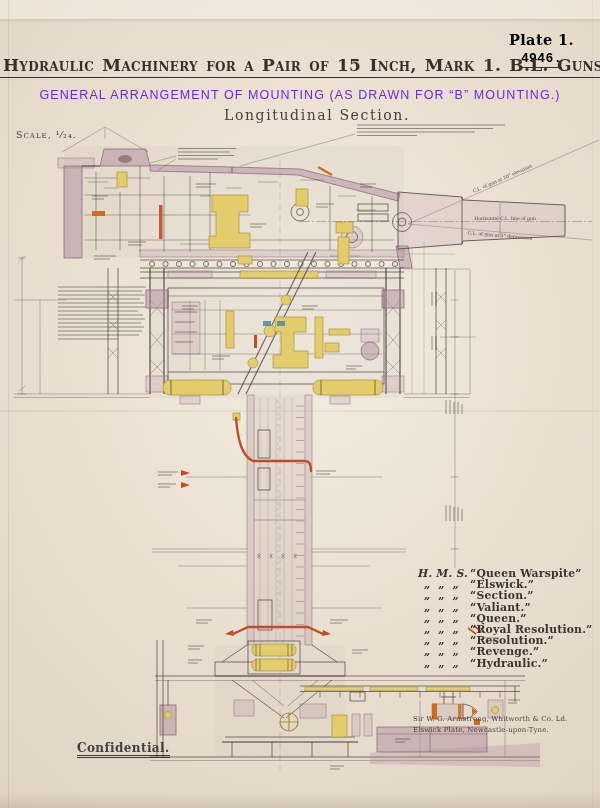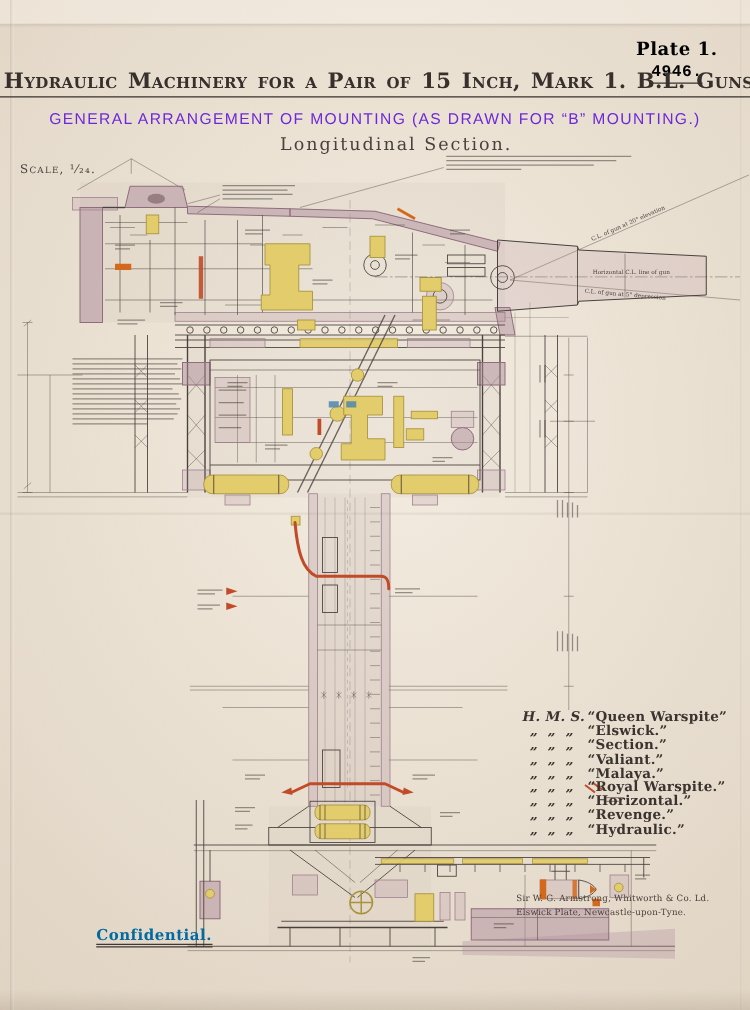--- a/index.html
+++ b/index.html
@@ -43,21 +43,21 @@
   .scale-wrap{top:123px;left:16px;width:100%;text-align:left;}
   .scale-label{font-size:9.5px;letter-spacing:1px;font-variant:small-caps;color:#4a413c;}
 
   .ships{top:567px;left:418px;color:#3b332f;}
   .ship-row{display:flex;align-items:baseline;height:11.2px;
     font-size:10.8px;font-weight:bold;letter-spacing:.2px;}
   .ship-prefix{width:47px;text-align:center;white-space:pre;font-style:italic;}
   .ship-name{margin-left:5px;}
 
   .confidential{top:741px;left:77px;font-size:12px;font-weight:600;
-    letter-spacing:.4px;border-bottom:3px double #3f3733;color:#0369a1;}
+    letter-spacing:.4px;border-bottom:3px double #3f3733;color:#404040;}
   .maker{top:714px;left:383px;width:166px;white-space:normal;
     font-size:6.9px;line-height:1.55;letter-spacing:.2px;color:#473e38;margin-left:30px;}
 </style>
 </head>
 <body>
 
 <div class="vignette"></div>
 <div class="crease-top"></div>
 <div class="crease-left"></div>
 <div class="crease-right"></div>
@@ -371,29 +371,29 @@
   <div class="ship-row">
       <span class="ship-prefix">„  „  „</span>
       <span class="ship-name">“Section.”</span>
     </div>
   <div class="ship-row">
       <span class="ship-prefix">„  „  „</span>
       <span class="ship-name">“Valiant.”</span>
     </div>
   <div class="ship-row">
       <span class="ship-prefix">„  „  „</span>
-      <span class="ship-name">“Malaya.”</span>
-    </div>
-  <div class="ship-row">
-      <span class="ship-prefix">„  „  „</span>
-      <span class="ship-name">“Royal Warspite.”</span>
-    </div>
-  <div class="ship-row">
-      <span class="ship-prefix">„  „  „</span>
-      <span class="ship-name">“Horizontal.”</span>
+      <span class="ship-name">“Queen.”</span>
+    </div>
+  <div class="ship-row">
+      <span class="ship-prefix">„  „  „</span>
+      <span class="ship-name">“Royal Resolution.”</span>
+    </div>
+  <div class="ship-row">
+      <span class="ship-prefix">„  „  „</span>
+      <span class="ship-name">“Resolution.”</span>
     </div>
   <div class="ship-row">
       <span class="ship-prefix">„  „  „</span>
       <span class="ship-name">“Revenge.”</span>
     </div>
   <div class="ship-row">
       <span class="ship-prefix">„  „  „</span>
       <span class="ship-name">“Hydraulic.”</span>
     </div>
 </div>

